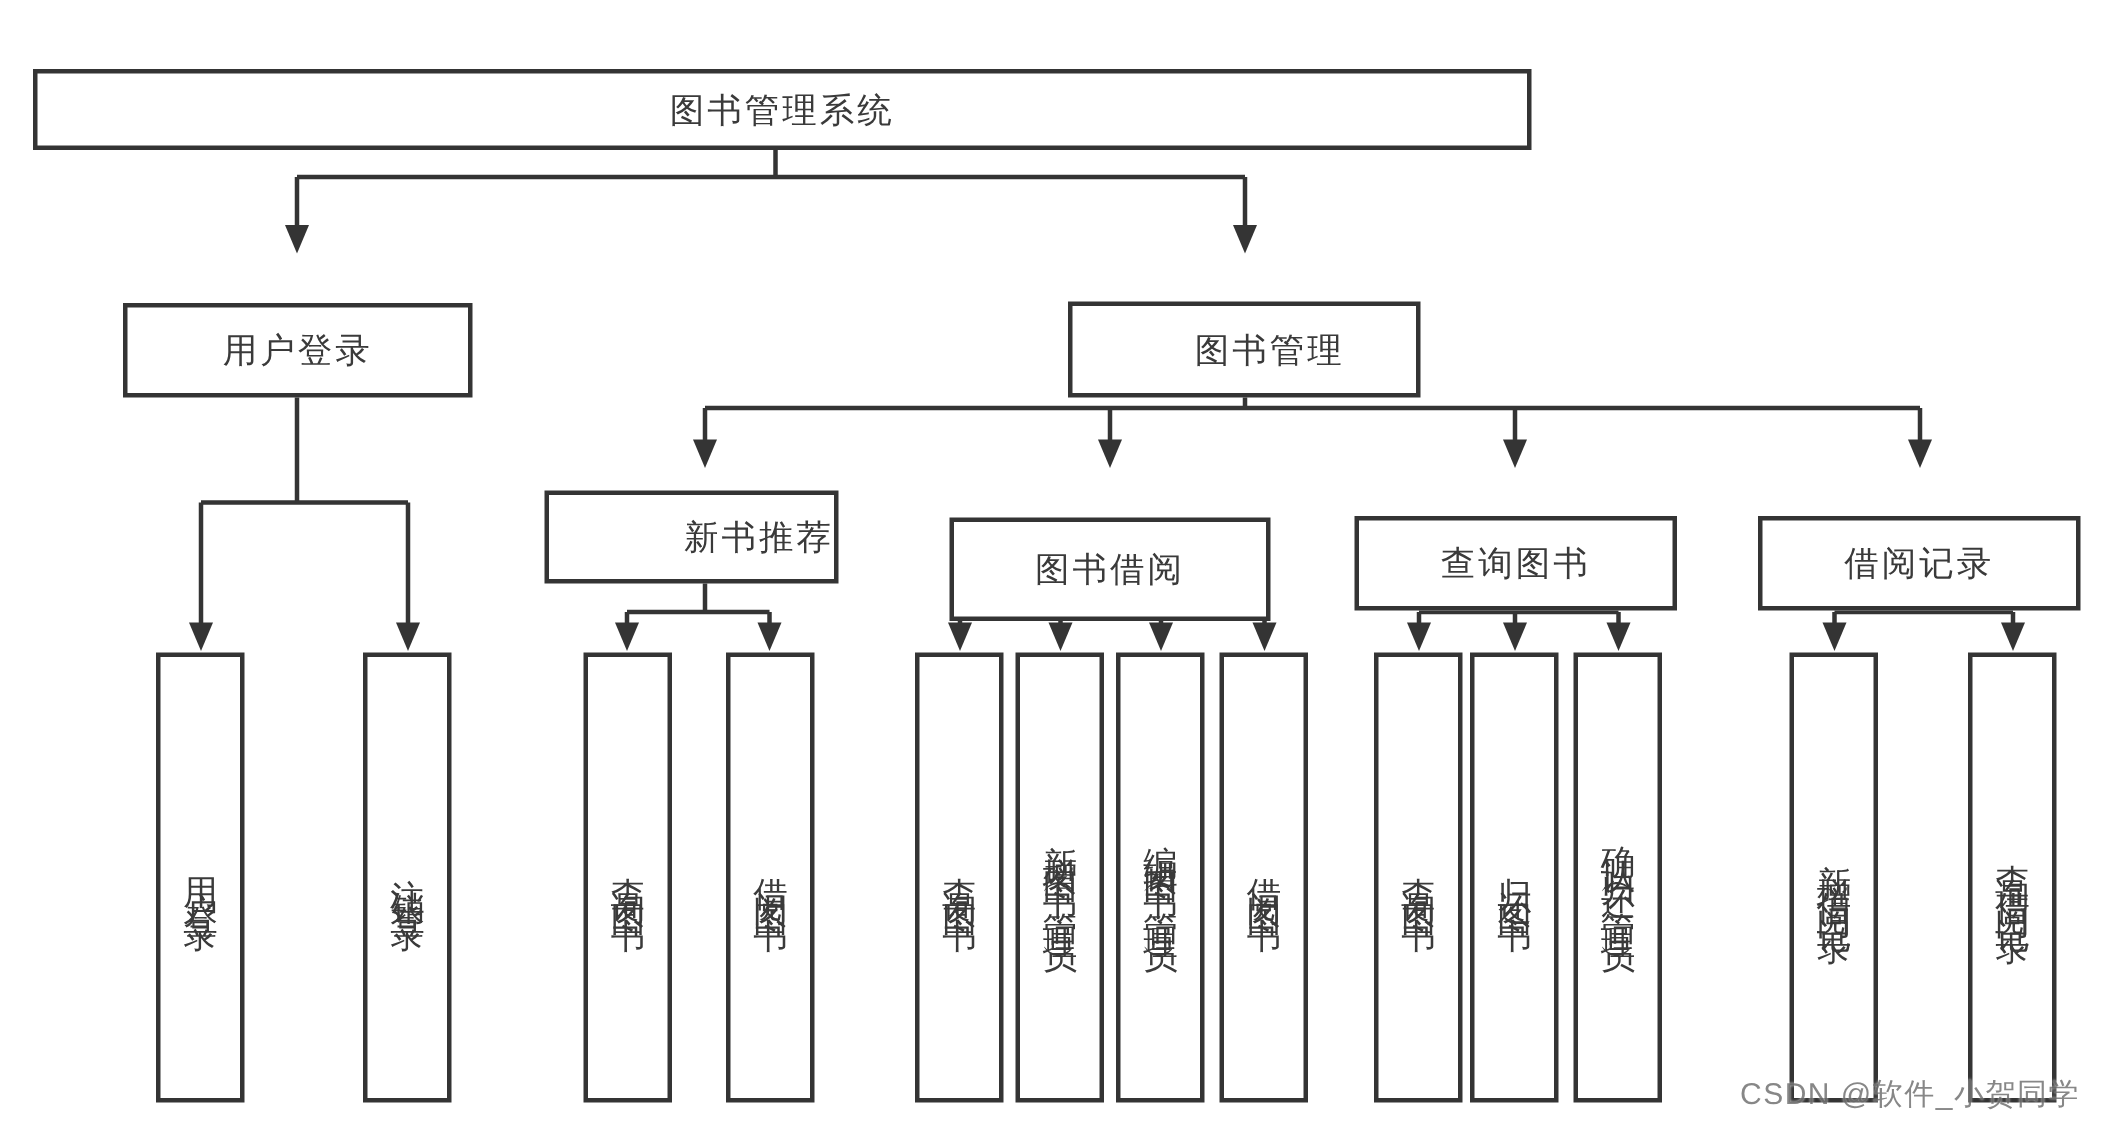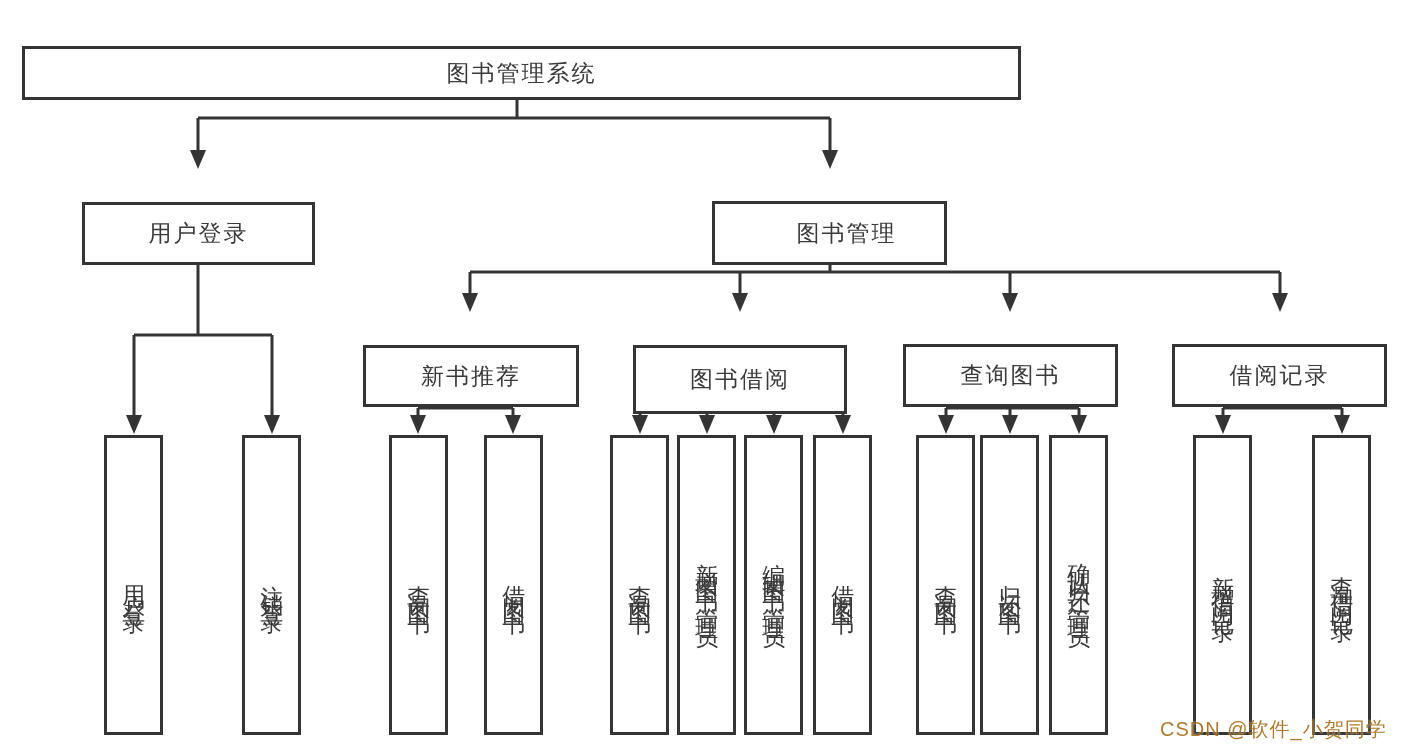--- a/index.html
+++ b/index.html
@@ -48,21 +48,21 @@
     letter-spacing: 9px;
     line-height: 1.1;
     color: #3a3a3a;
     white-space: nowrap;
   }
   .watermark {
     position: absolute;
     left: 1160px;
     top: 716px;
     font-size: 20px;
-    color: #a16207;
+    color: #737373;
     letter-spacing: 1px;
     white-space: nowrap;
     text-shadow: 0 0 2px #ffffff;
     opacity: 0.85;
     z-index: 5;
   }
 </style>
 </head>
 <body>
 
@@ -112,21 +112,21 @@
     <span>图书管理系统</span>
   </div>
 
   <div class="hbox" style="left:82px; top:170px; width:233px; height:63px;">
     <span>用户登录</span>
   </div>
   <div class="hbox" style="left:712px; top:169px; width:235px; height:64px;padding-left:34px;">
     <span>图书管理</span>
   </div>
 
-  <div class="hbox" style="left:363px; top:313px; width:216px; height:62px;">
+  <div class="hbox" style="left:363px; top:295px; width:196px; height:62px;justify-content:flex-end;">
     <span>新书推荐</span>
   </div>
   <div class="hbox" style="left:633px; top:313px; width:214px; height:69px;">
     <span>图书借阅</span>
   </div>
   <div class="hbox" style="left:903px; top:312px; width:215px; height:63px;">
     <span>查询图书</span>
   </div>
   <div class="hbox" style="left:1172px; top:312px; width:215px; height:63px;">
     <span>借阅记录</span>

